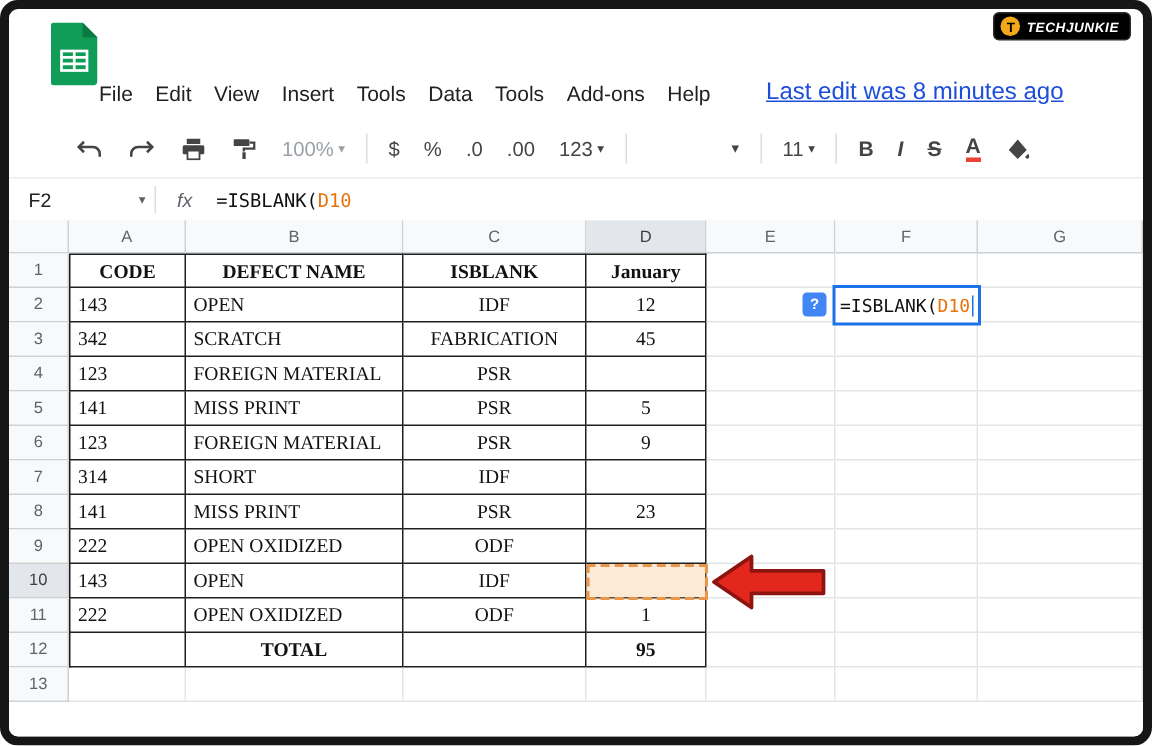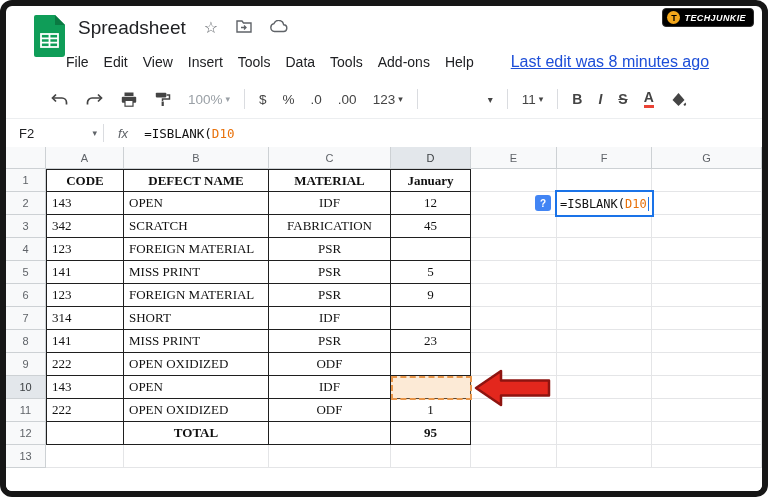--- a/index.html
+++ b/index.html
@@ -96,35 +96,20 @@
         <path d="M21 0 l10 10 h-10 z" fill="#0a7a42"></path>
         <g stroke="#fff" stroke-width="1.8" fill="none">
           <rect x="7" y="19" width="17" height="13"></rect>
           <line x1="7" y1="23.3" x2="24" y2="23.3"></line>
           <line x1="7" y1="27.6" x2="24" y2="27.6"></line>
           <line x1="15.5" y1="19" x2="15.5" y2="32"></line>
         </g>
       </svg>
     </div>
 
-    <div class="title-row">
-      <span class="doc-title">Spreadsheet</span>
-      <span class="hdr-ic">☆</span>
-      <span class="hdr-ic">
-        <svg width="16" height="13" viewBox="0 0 16 13">
-          <path d="M1 1 h5 l1.5 2 H15 v9 H1 z" fill="none" stroke="#5f6368" stroke-width="1.4"></path>
-          <path d="M5 7.5 h5 M8 5.5 l2 2 -2 2" fill="none" stroke="#5f6368" stroke-width="1.3"></path>
-        </svg>
-      </span>
-      <span class="hdr-ic">
-        <svg width="18" height="13" viewBox="0 0 18 13">
-          <path d="M4.5 11.5 a4 4 0 0 1 -.5 -7.9 a5 5 0 0 1 9.6 1.1 a3.4 3.4 0 0 1 -.4 6.8 z" fill="none" stroke="#5f6368" stroke-width="1.4"></path>
-        </svg>
-      </span>
-    </div>
 
     <div class="menu-row">
       <span class="menu-item">File</span>
         <span class="menu-item">Edit</span>
         <span class="menu-item">View</span>
         <span class="menu-item">Insert</span>
         <span class="menu-item">Tools</span>
         <span class="menu-item">Data</span>
         <span class="menu-item">Tools</span>
         <span class="menu-item">Add-ons</span>
@@ -200,21 +185,21 @@
           <div class="gh colhead">A</div>
           <div class="gh colhead">B</div>
           <div class="gh colhead">C</div>
           <div class="gh colhead hl">D</div>
           <div class="gh colhead">E</div>
           <div class="gh colhead">F</div>
           <div class="gh colhead">G</div>
           <div class="gh rowhead">1</div>
           <div class="cell boxed bt bl bold center">CODE</div>
           <div class="cell boxed bt bold center">DEFECT NAME</div>
-          <div class="cell boxed bt bold center">MATERIAL</div>
+          <div class="cell boxed bt bold center">ISBLANK</div>
           <div class="cell boxed bt bold center">January</div>
           <div class="cell bold center"></div>
           <div class="cell bold center"></div>
           <div class="cell bold center"></div>
           <div class="gh rowhead">2</div>
           <div class="cell boxed bl left">143</div>
           <div class="cell boxed left">OPEN</div>
           <div class="cell boxed center">IDF</div>
           <div class="cell boxed center">12</div>
           <div class="cell center"></div>

